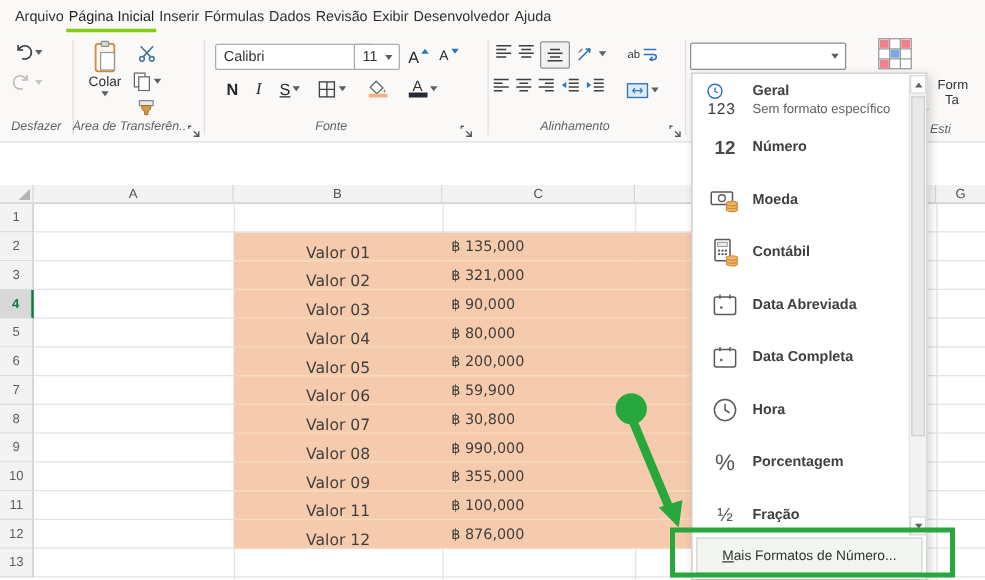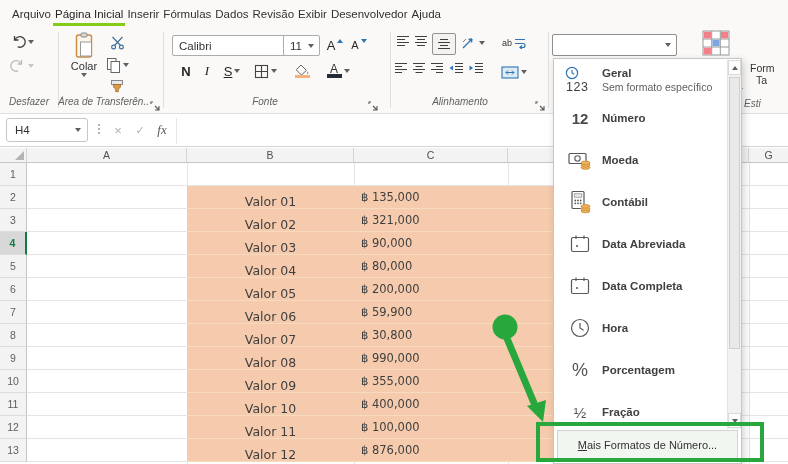--- a/index.html
+++ b/index.html
@@ -312,37 +312,20 @@
         <rect x="19" y="1.8" width="7.2" height="6.5" fill="#F1808A"></rect>
       </svg>
     </div>
     <span class="abs" style="left:737px;top:40px;"><span class="chv" style="transform:rotate(-90deg);"></span></span>
     <span class="abs" style="left:737px;top:52px;"><span class="chv"></span></span>
     <div class="abs" style="left:750px;top:36px;font-size:10.5px;color:#333;">Form</div>
     <div class="abs" style="left:756px;top:48px;font-size:10.5px;color:#333;">Ta</div>
     <div class="glabel" style="left:744px;top:72px;width:40px;text-align:left;">Esti</div>
   </div>
 
-  <div class="fbar">
-    <div class="namebox">
-      <span class="nb">H4</span>
-      <span class="cbtn" style="width:18px;display:flex;align-items:center;justify-content:center;">
-          <span class="chv"></span>
-        </span>
-    </div>
-    <div class="vdots">
-        <span></span>
-        <span></span>
-        <span></span>
-      </div>
-    <div class="fbtn" style="left:108px;">×</div>
-    <div class="fbtn" style="left:130px;font-size:11px;">✓</div>
-    <div class="fbtn fxl" style="left:152px;color:#5A5A5A;">fx</div>
-    <input class="ffield" value="" style="">
-  </div>
 
   <div class="grid">
 
     <div class="ghead" style="left:0;width:27px;">
       <svg width="10" height="10" viewBox="0 0 10 10" style="position:absolute;right:1px;bottom:1px;">
         <polygon points="9,0 9,9 0,9" fill="#B4B4B4"></polygon>
       </svg>
     </div>
     <div class="ghead" style="left:27px;width:160px;">A</div>
     <div class="ghead" style="left:187px;width:167px;">B</div>
@@ -412,24 +395,20 @@
           <span class="plabel">Valor 07</span>
           <span class="pvalue">฿ 30,800</span>
         </div>
       <div class="prow">
           <span class="plabel">Valor 08</span>
           <span class="pvalue">฿ 990,000</span>
         </div>
       <div class="prow">
           <span class="plabel">Valor 09</span>
           <span class="pvalue">฿ 355,000</span>
-        </div>
-      <div class="prow">
-          <span class="plabel">Valor 10</span>
-          <span class="pvalue">฿ 400,000</span>
         </div>
       <div class="prow">
           <span class="plabel">Valor 11</span>
           <span class="pvalue">฿ 100,000</span>
         </div>
       <div class="prow">
           <span class="plabel">Valor 12</span>
           <span class="pvalue">฿ 876,000</span>
         </div>
     </div>

